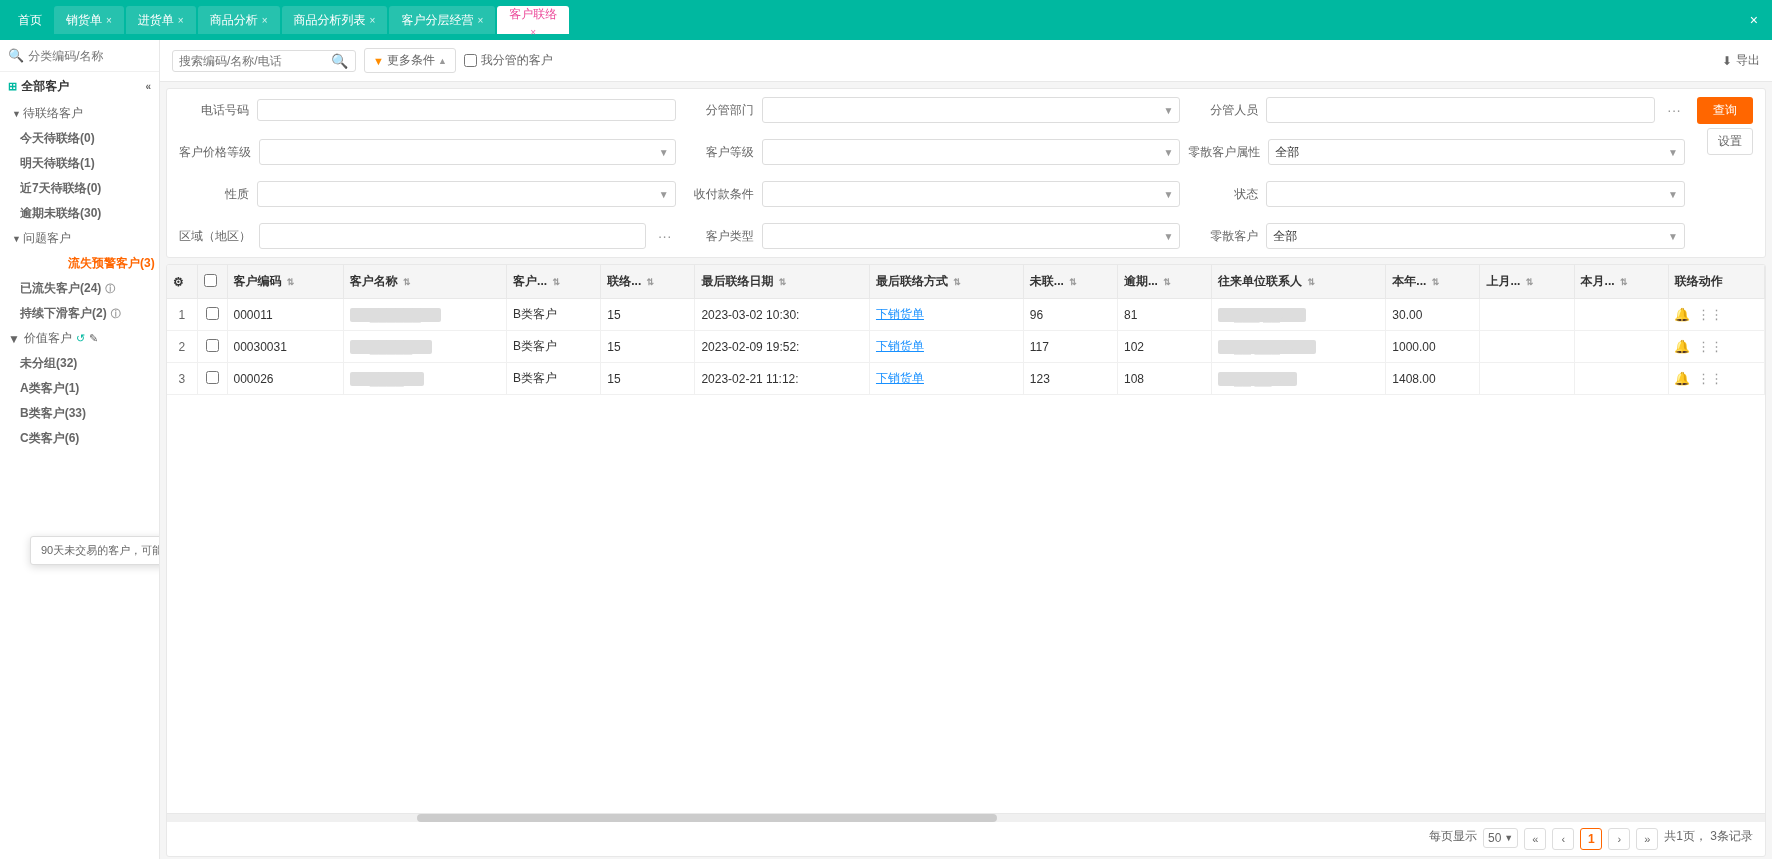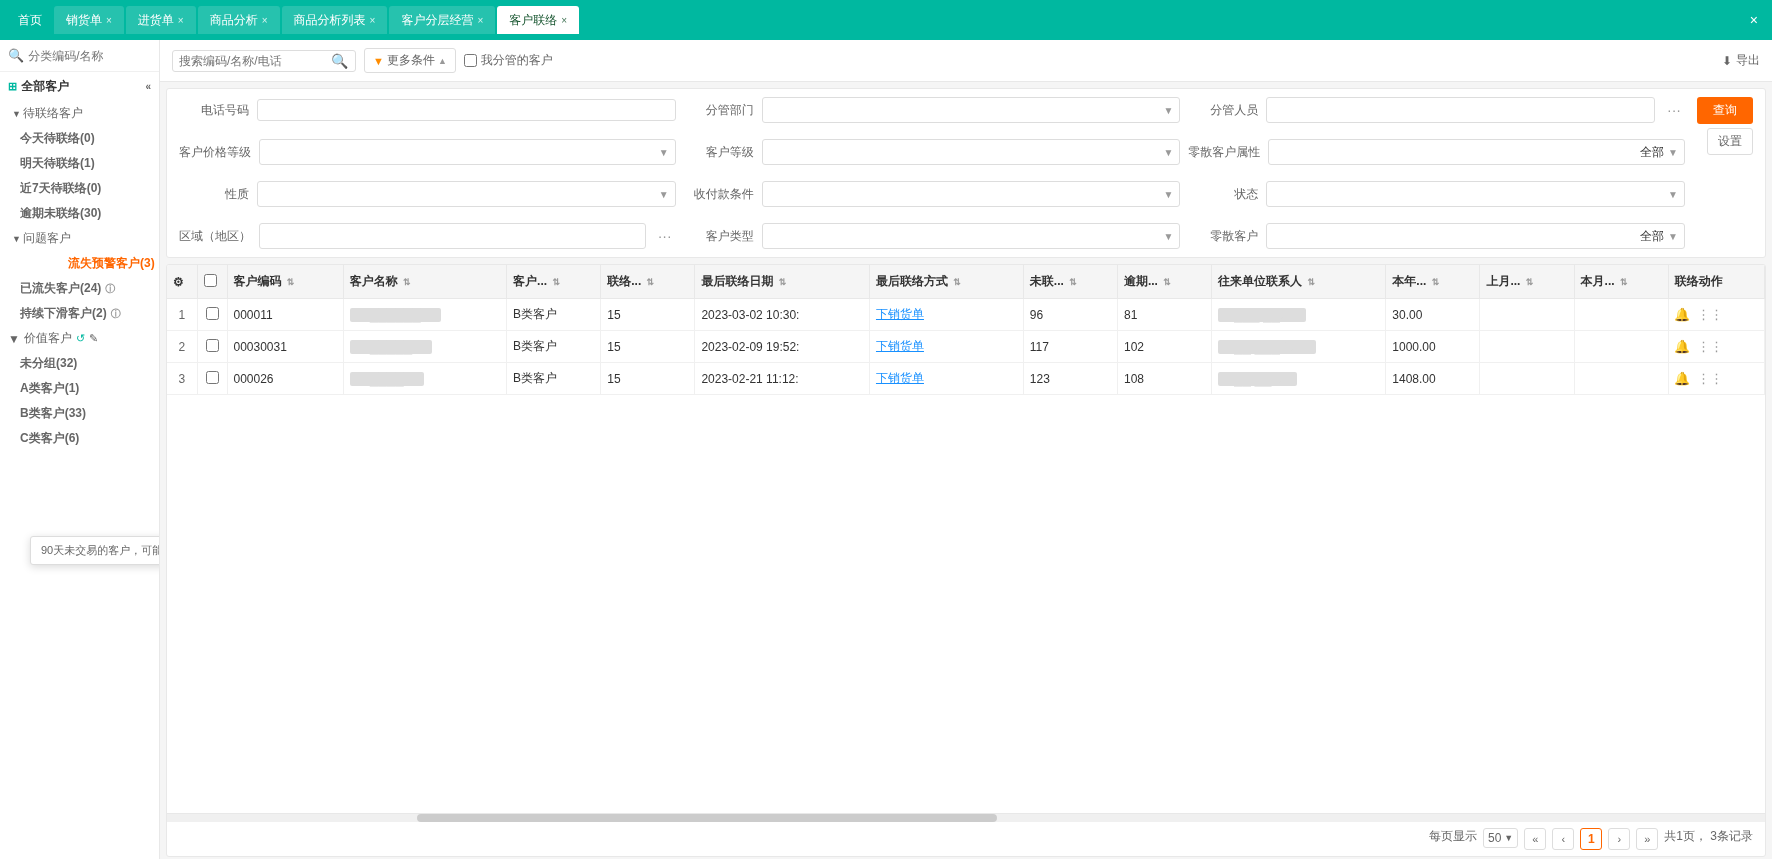--- a/index.html
+++ b/index.html
@@ -22,21 +22,22 @@
       border-radius: 3px 3px 0 0;
       background: rgba(255,255,255,0.15);
       color: #fff;
       font-size: 12px;
       cursor: pointer;
       gap: 4px;
       white-space: nowrap;
     }
     .nav-tab.active {
       background: #fff;
-      color: #14532d;
+      color: #ec4899;
+      flex-direction: column;
     }
     .nav-tab .close-x {
       font-size: 10px;
       opacity: 0.8;
       cursor: pointer;
     }
     .nav-home {
       color: #fff;
       font-size: 12px;
       padding: 0 10px;
@@ -245,21 +246,21 @@
       display: flex;
       align-items: center;
       border: 1px solid #ddd;
       border-radius: 3px;
       padding: 3px 6px;
       font-size: 12px;
       cursor: pointer;
       gap: 4px;
       min-height: 26px;
     }
-    .filter-select-text { flex: 1; color: #999; font-size: 12px; text-align: right; }
+    .filter-select-text { flex: 1; color: #999; font-size: 12px; }
     .filter-select-text.has-value { color: #333; }
     .dropdown-arrow { color: #999; font-size: 10px; }
     .filter-dots { color: #999; font-size: 14px; cursor: pointer; padding: 0 4px; }
 
     .query-btn {
       background: #ff6600;
       color: #fff;
       border: none;
       border-radius: 3px;
       padding: 5px 16px;

